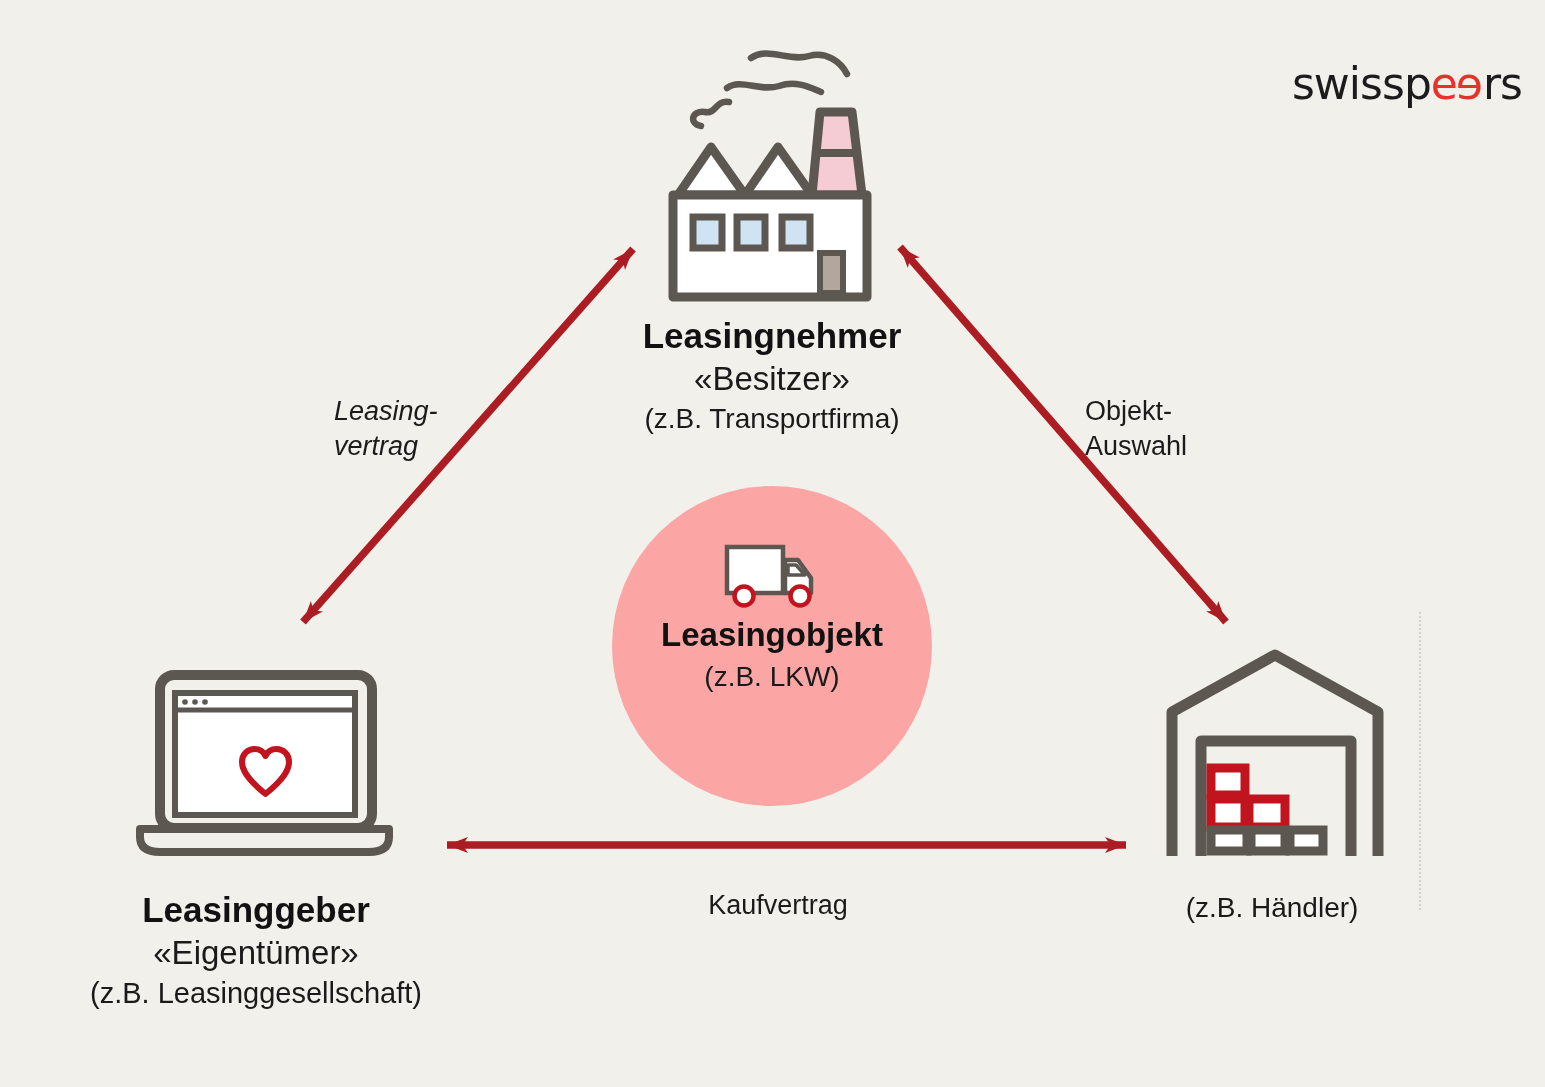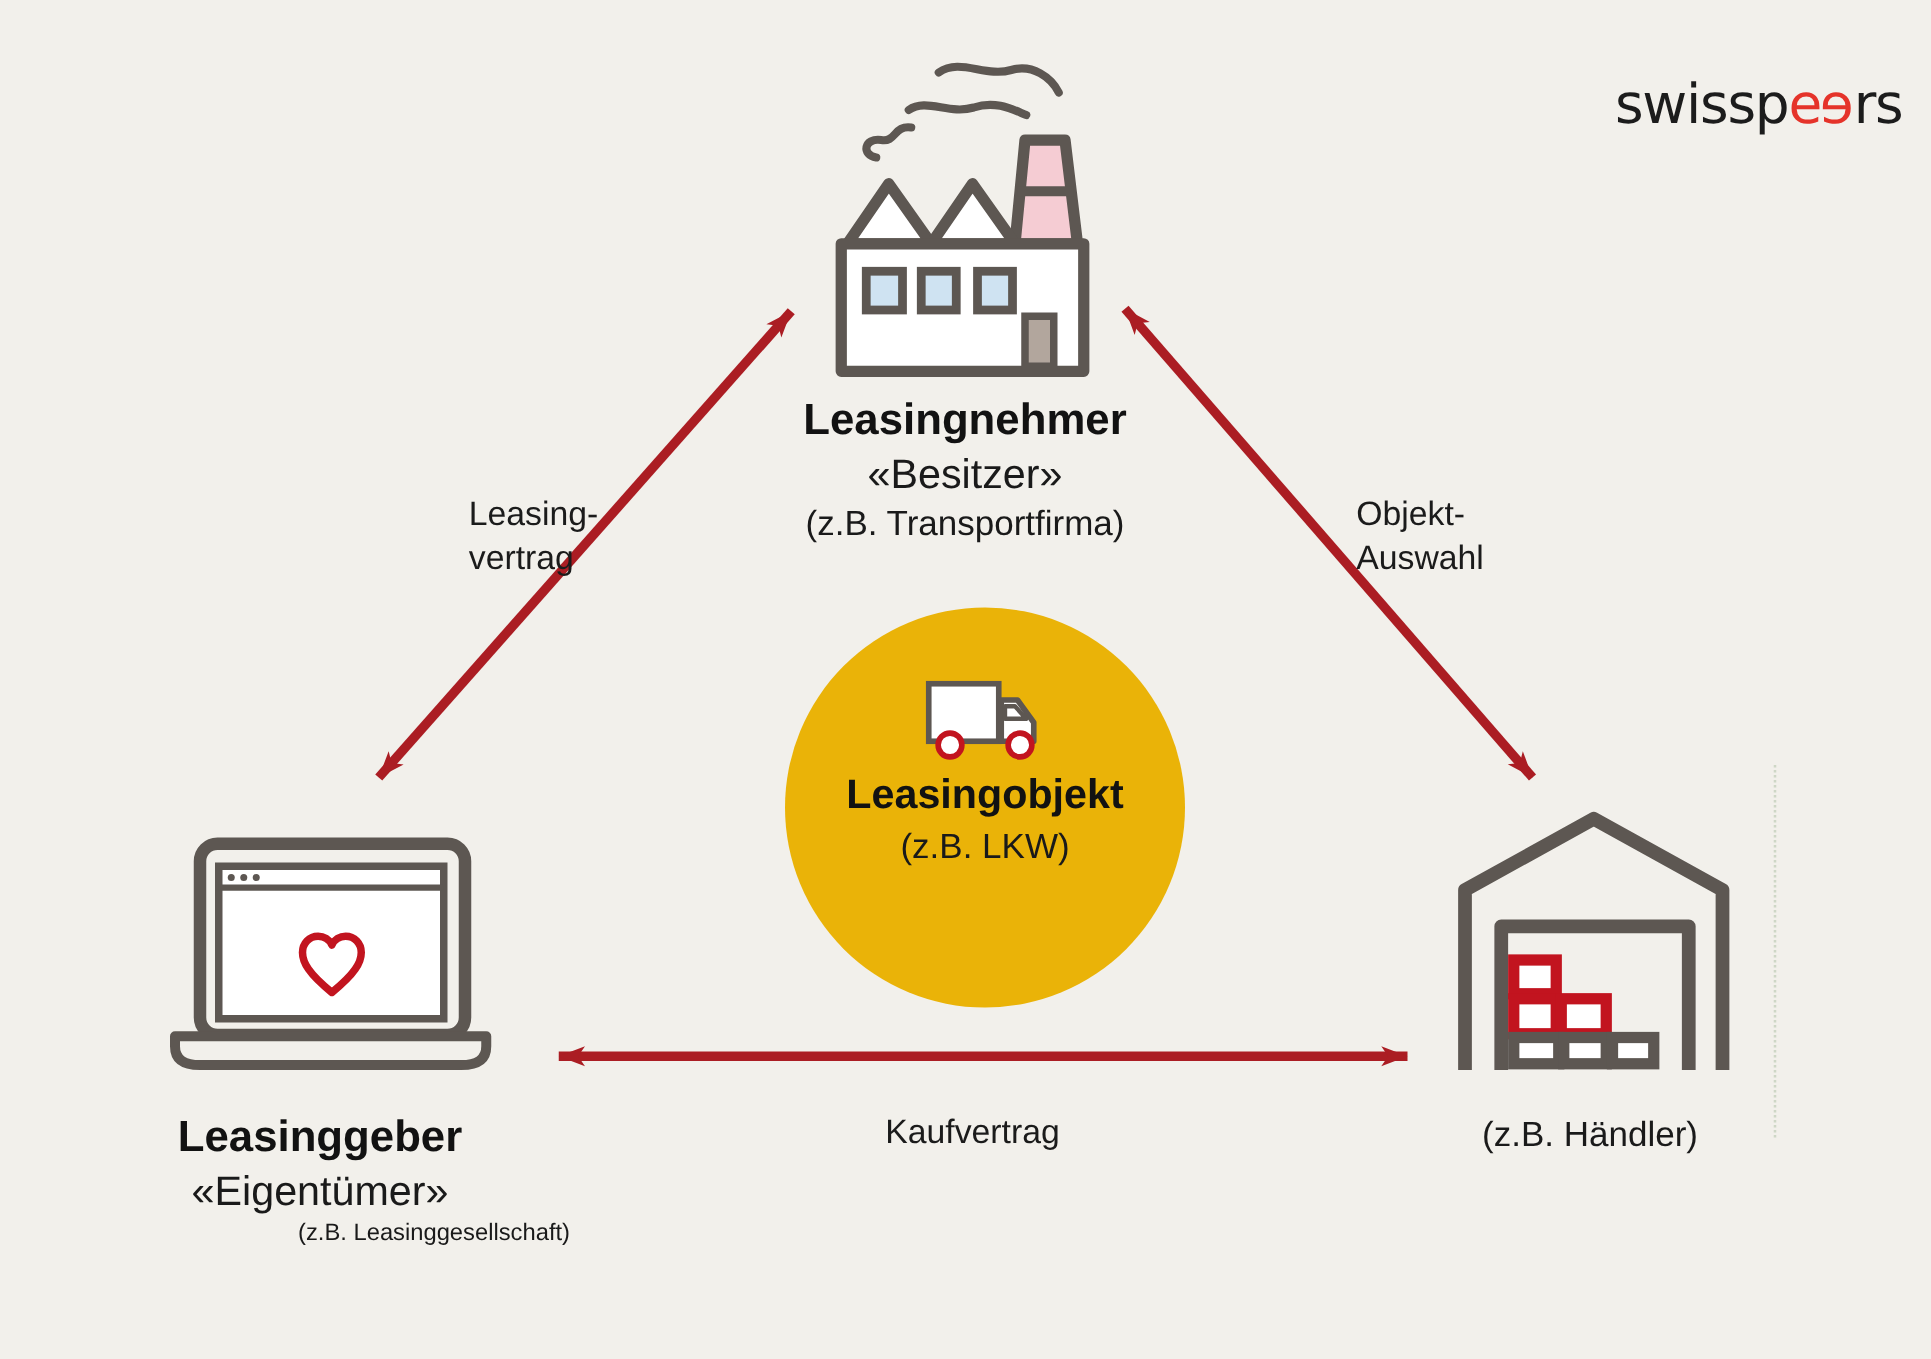--- a/index.html
+++ b/index.html
@@ -22,22 +22,22 @@
   .logo .mirror{display:inline-block;transform:scaleX(-1);}
   
   svg.arrows{left:0;top:0;}
   
   .node{text-align:center;}
   .node-title{font-size:35px;font-weight:700;line-height:1.26;color:#121212;}
   .node-subtitle{font-size:33px;font-weight:400;line-height:1.3;color:#1a1a1a;}
   .node-example{font-size:28px;font-weight:400;line-height:1.3;color:#1a1a1a;}
   
   .center-circle{
-    left:628px;top:486px;width:320px;height:320px;
-    background:#eab308;border-radius:50%;
+    left:612px;top:486px;width:320px;height:320px;
+    background:#fca5a5;border-radius:50%;
   }
   .circle-title{position:absolute;left:0;top:130px;width:100%;text-align:center;
     font-size:33px;font-weight:700;color:#121212;}
   .circle-example{position:absolute;left:0;top:175px;width:100%;text-align:center;
     font-size:28px;color:#1a1a1a;}
   
   .edge-label{font-size:27px;line-height:35px;color:#1b1b1b;}
   .edge-label.center{text-align:center;margin-top:28px;}
   
   .artifact-line{
@@ -107,41 +107,41 @@
     <circle cx="63" cy="34" r="2.8"></circle>
     <circle cx="73" cy="34" r="2.8"></circle>
   </g>
   <path d="M 133.5 126 C 115 111 110 102 110 94 C 110 86.5 115.5 81 122.5 81 C 127 81 131.5 83.5 133.5 88 C 135.5 83.5 140 81 144.5 81 C 151.5 81 157 86.5 157 94 C 157 102 152 111 133.5 126 Z" fill="none" stroke="#c2141f" stroke-width="6" stroke-linejoin="round"></path>
   <path d="M 8 161 H 257 V 169 C 257 180 249 184 237 184 H 28 C 16 184 8 180 8 169 Z" fill="#f2f0eb" stroke="#5d5752" stroke-width="8" stroke-linejoin="round"></path>
 </svg>
 
 <div class="abs node" style="left:56px;top:888px;width:400px;">
   <div class="node-title">Leasinggeber</div>
   <div class="node-subtitle">«Eigentümer»</div>
-  <div class="node-example" style="font-size:19px;text-align:right;">(z.B. Leasinggesellschaft)</div>
+  <div class="node-example" style="font-size:29px;">(z.B. Leasinggesellschaft)</div>
 </div>
 
 <svg class="abs" style="left:1158px;top:648px;" width="232" height="216" viewBox="0 0 232 216">
   <path d="M 14 208 L 14 64 L 117 7 L 220 64 L 220 208" fill="none" stroke="#5d5752" stroke-width="11" stroke-linejoin="round"></path>
   <path d="M 43 208 L 43 93 L 193 93 L 193 208" fill="none" stroke="#5d5752" stroke-width="11" stroke-linejoin="round"></path>
   <g fill="#ffffff" stroke-width="9">
     <rect x="53" y="120" width="34" height="27" stroke="#c2141f"></rect>
     <rect x="53" y="151" width="34" height="28" stroke="#c2141f"></rect>
     <rect x="91" y="151" width="36" height="28" stroke="#c2141f"></rect>
     <rect x="53" y="182" width="36" height="21" stroke="#5d5752"></rect>
     <rect x="93" y="182" width="34" height="21" stroke="#5d5752"></rect>
     <rect x="132" y="182" width="33" height="21" stroke="#5d5752"></rect>
   </g>
 </svg>
 
 <div class="abs node" style="left:1072px;top:890px;width:400px;">
   <div class="node-example">(z.B. Händler)</div>
 </div>
 
-<div class="abs edge-label" style="left:375px;top:394px;">
+<div class="abs edge-label" style="left:334px;top:394px;font-style:italic;">
   <div>Leasing-</div>
   <div>vertrag</div>
 </div>
 <div class="abs edge-label" style="left:1085px;top:394px;">
   <div>Objekt-</div>
   <div>Auswahl</div>
 </div>
 <div class="abs edge-label center" style="left:628px;top:860px;width:300px;">Kaufvertrag</div>
 
 <div class="abs artifact-line"></div>

